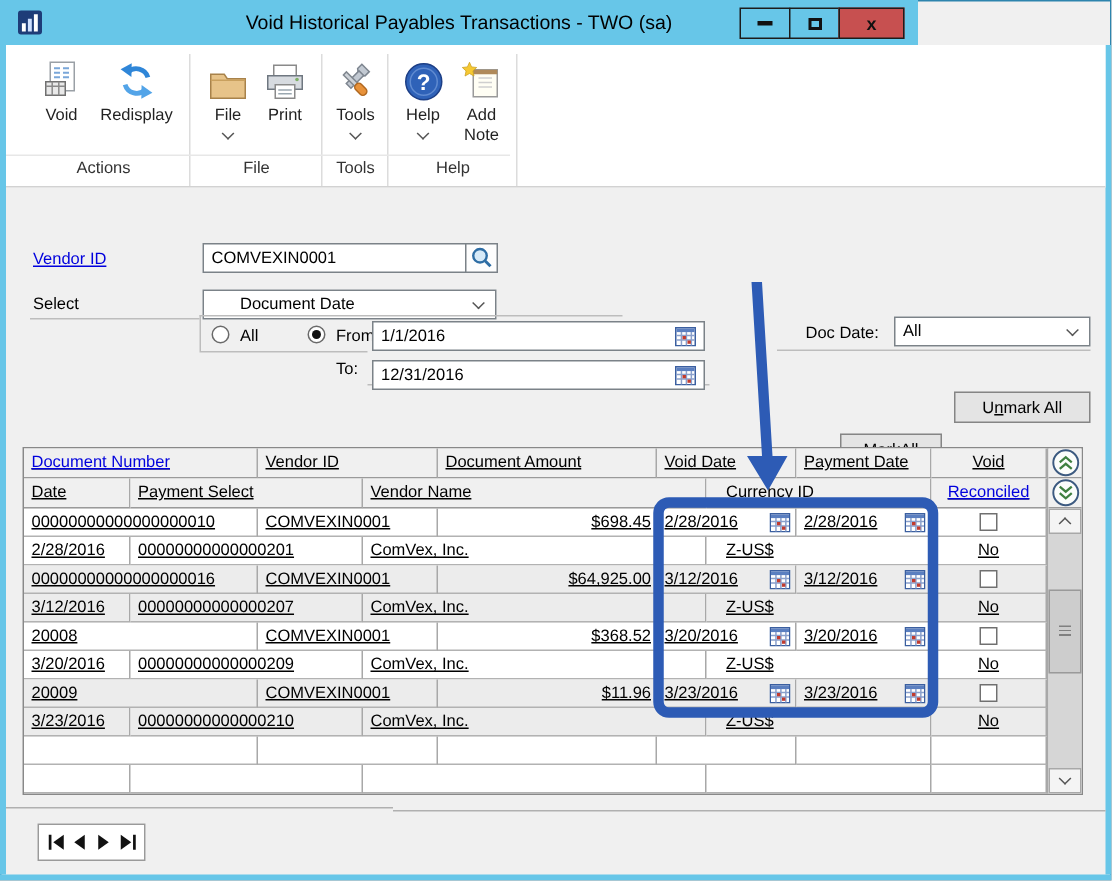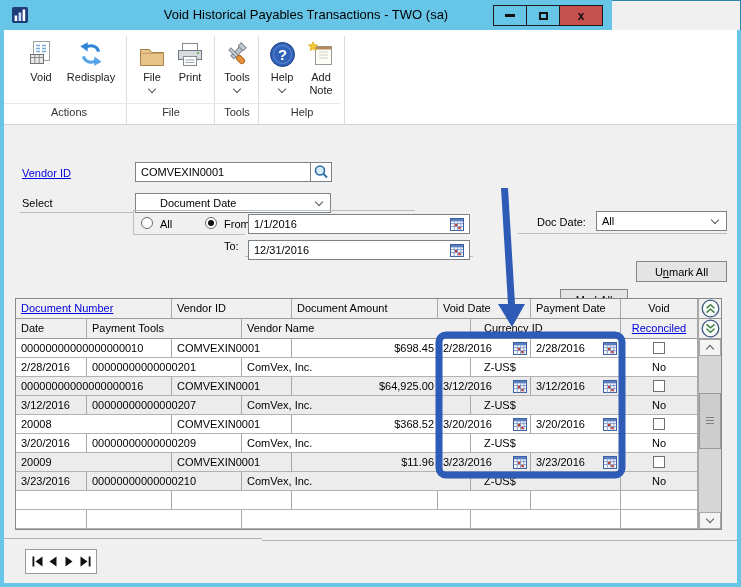--- a/index.html
+++ b/index.html
@@ -39,21 +39,21 @@
   .lookupbtn{position:absolute;background:#fdfdfd;border:1px solid #7b8288;display:flex;align-items:center;justify-content:center;}
   .radio{position:absolute;width:12px;height:12px;border:1px solid #6a6a6a;border-radius:50%;background:#fff;}
   .radio.sel::after{content:"";position:absolute;left:2px;top:2px;width:6px;height:6px;border-radius:50%;background:#111;}
   .hline{position:absolute;height:1px;background:#bdbdbd;}
   .vline{position:absolute;width:1px;background:#bdbdbd;}
   .pbtn{position:absolute;height:21px;background:#e4e4e4;border:1px solid #858585;font-size:11px;color:#000;
         display:flex;align-items:center;justify-content:center;}
   .pbtn u{text-decoration:underline;}
   
   .grid{position:absolute;left:15px;top:298px;width:707px;height:232px;border:1px solid #888;background:#fff;}
-  .grow{display:flex;width:682px;}
+  .grow{display:flex;width:682px;text-decoration:underline;}
   .grow .c{border-right:1px solid #a8a8a8;border-bottom:1px solid #b2b2b2;font-size:11px;line-height:18px;
            padding:0 5px;white-space:nowrap;overflow:hidden;height:19px;}
   .hrow .c{background:#f0f0f0;border-bottom:1px solid #9a9a9a;height:20px;line-height:19px;}
   .ca1{width:156px}.ca2{width:120px}.ca3{width:146px;text-align:right;padding-right:3px !important}
   .ca4{width:93px}.ca5{width:90px}.ca6{width:77px;text-align:center}
   .cb1{width:71px}.cb2{width:155px}.cb3{width:229px}.cb4{width:150px;padding-left:13px !important}.cb5{width:77px;text-align:center}
   .pair-alt .c{background:#ececec;}
   .datecell{display:flex;align-items:center;justify-content:space-between;padding-right:3px !important;}
   .chk{width:12px;height:12px;border:1px solid #707070;background:#fff;margin:3px auto 0 auto;}
   
@@ -269,21 +269,21 @@
     <div class="grow hrow">
       <div class="c ca1 link">Document Number</div>
       <div class="c ca2">Vendor ID</div>
       <div class="c ca3" style="text-align:left;">Document Amount</div>
       <div class="c ca4">Void Date</div>
       <div class="c ca5">Payment Date</div>
       <div class="c ca6">Void</div>
     </div>
     <div class="grow hrow">
       <div class="c cb1">Date</div>
-      <div class="c cb2">Payment Tools</div>
+      <div class="c cb2">Payment Select</div>
       <div class="c cb3">Vendor Name</div>
       <div class="c cb4">Currency ID</div>
       <div class="c cb5 link">Reconciled</div>
     </div>
 
     <div class="grow">
       <div class="c ca1">00000000000000000010</div>
       <div class="c ca2">COMVEXIN0001</div>
       <div class="c ca3">$698.45</div>
       <div class="c ca4 datecell">

